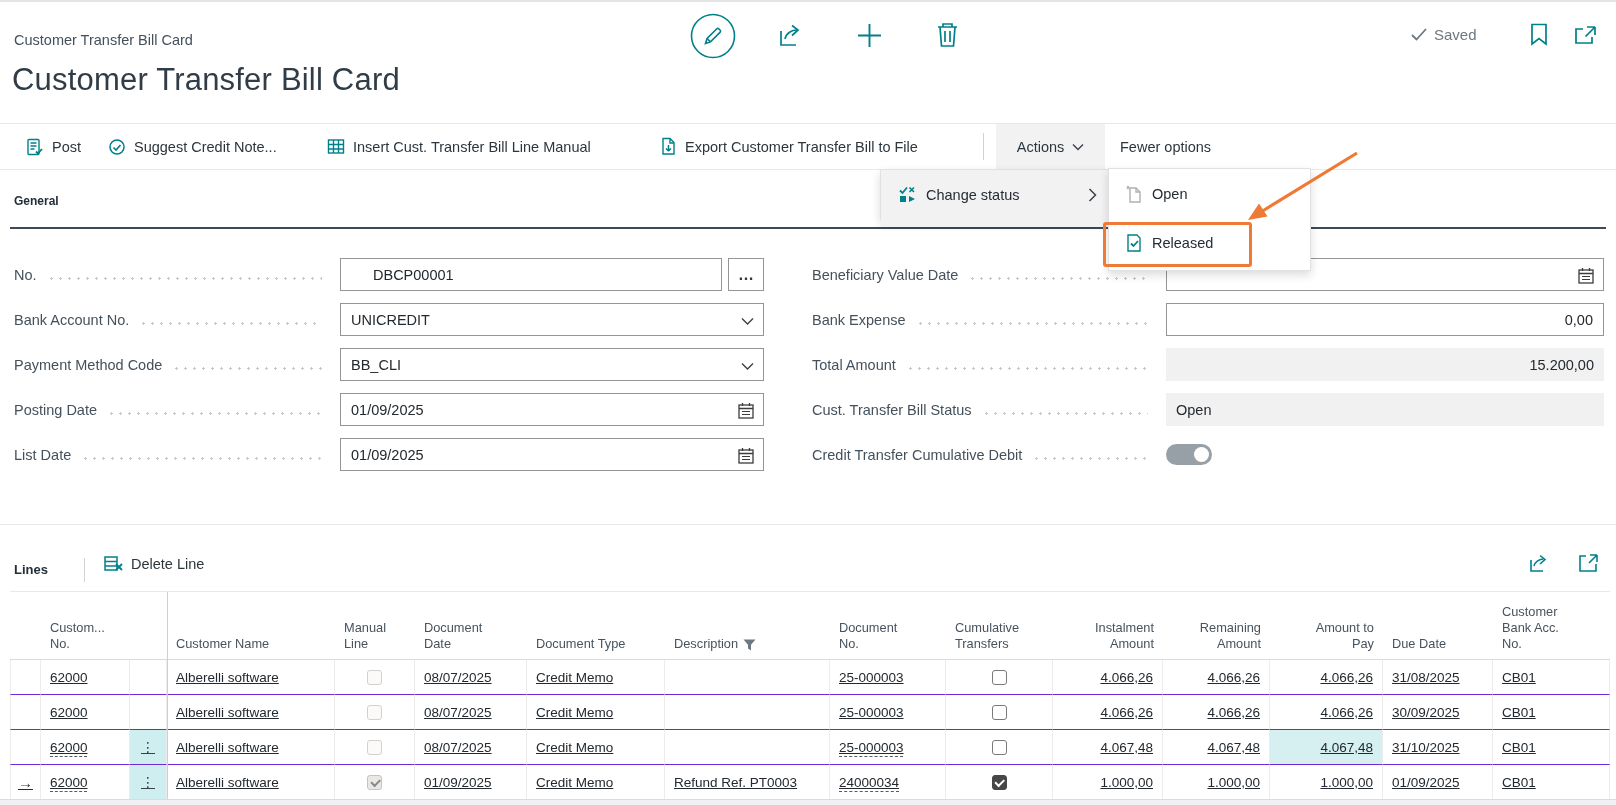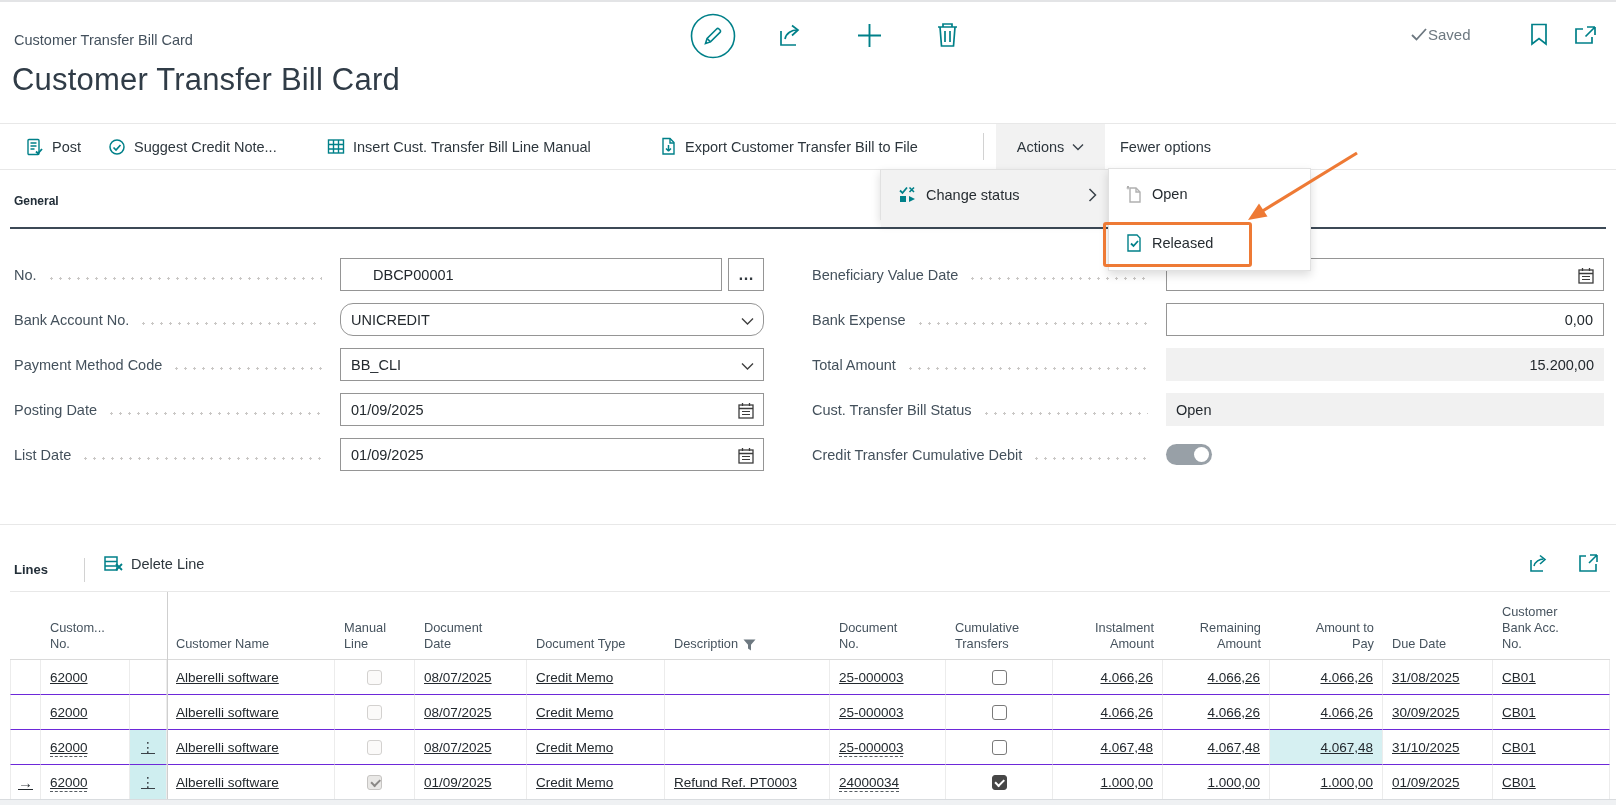--- a/index.html
+++ b/index.html
@@ -3,21 +3,21 @@
 <meta charset="utf-8">
 <style>
   html,body{margin:0;padding:0;}
   body{font-family:"Liberation Sans","DejaVu Sans",sans-serif;background:#fff;}
   .screen{position:relative;width:1616px;height:805px;background:#fff;overflow:hidden;border-top:2px solid #e3e4e6;}
   .abs{position:absolute;}
   
   .breadcrumb{left:14px;top:30px;font-size:14.5px;color:#43505c;}
   .page-title{left:12px;top:60px;font-size:31px;font-weight:400;color:#303c47;letter-spacing:.2px;}
   .topicons svg{display:block;}
-  .saved{color:#6d7880;font-size:15px;display:flex;align-items:center;}
+  .saved{color:#6d7880;font-size:15px;display:flex;align-items:center;gap:6px;}
   
   .toolbar{left:0;top:121px;width:1616px;height:45px;border-top:1px solid #e8e8e8;border-bottom:1px solid #e8e8e8;background:#fff;}
   .tbi{position:absolute;top:0;height:45px;display:flex;align-items:center;gap:8px;font-size:14.5px;color:#2d363d;cursor:pointer;white-space:nowrap;}
   .tb-divider{position:absolute;top:9px;height:27px;width:1px;background:#d2d2d2;}
   .actions-btn{background:#f2f2f2;justify-content:center;}
   
   .menu-panel{background:#fff;border:1px solid #e1e1e1;box-shadow:0 4px 9px rgba(0,0,0,.14);z-index:50;}
   .menu-item{display:flex;align-items:center;gap:10px;font-size:14.5px;color:#262c31;height:100%;padding:0 12px 8px 18px;}
   .menu-item.hovered{background:#f2f2f2;}
   .submenu-item{display:flex;align-items:center;gap:10px;font-size:14.5px;color:#262c31;height:45px;padding:0 14px 0 17px;}
@@ -180,21 +180,21 @@
     <span class="flabel">List Date</span>
       <span class="leader"></span>
   </div>
 
   <div class="field" style="left:340px;top:256px;width:382px;padding-left:32px;">
       <span>DBCP00001</span>
     </div>
   <div class="assist-btn" style="left:728px;top:256px;width:36px;">
       <span>…</span>
     </div>
-  <div class="field" style="left:340px;top:301px;width:424px;border-radius:13px;">
+  <div class="field" style="left:340px;top:301px;width:424px;">
     <span>UNICREDIT</span>
     <svg class="picker" width="13" height="9" viewBox="0 0 13 9" fill="none" stroke="#404040" stroke-width="1.4" style="top:13px">
         <path d="M1 1.5l5.5 5.5L12 1.5"></path>
       </svg>
   </div>
   <div class="field" style="left:340px;top:346px;width:424px;">
     <span>BB_CLI</span>
     <svg class="picker" width="13" height="9" viewBox="0 0 13 9" fill="none" stroke="#404040" stroke-width="1.4" style="top:13px">
         <path d="M1 1.5l5.5 5.5L12 1.5"></path>
       </svg>

